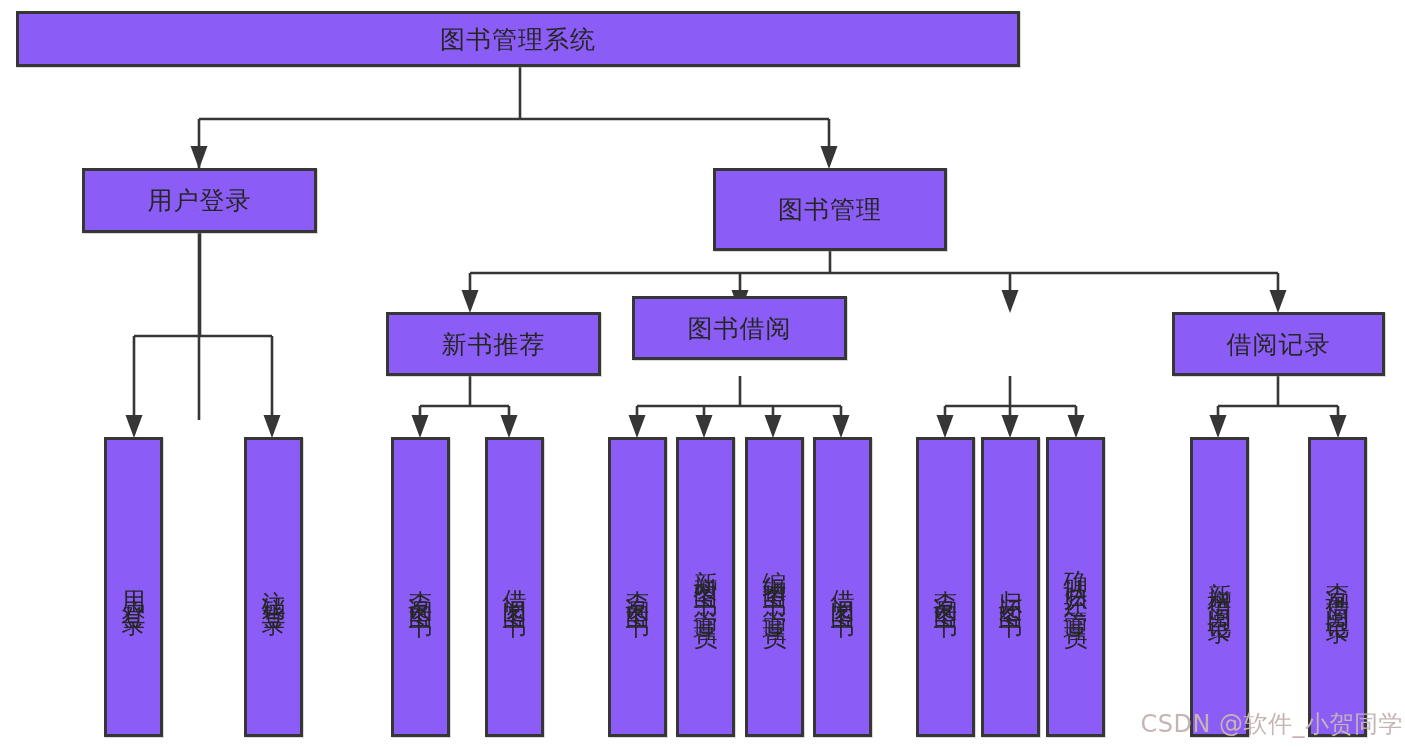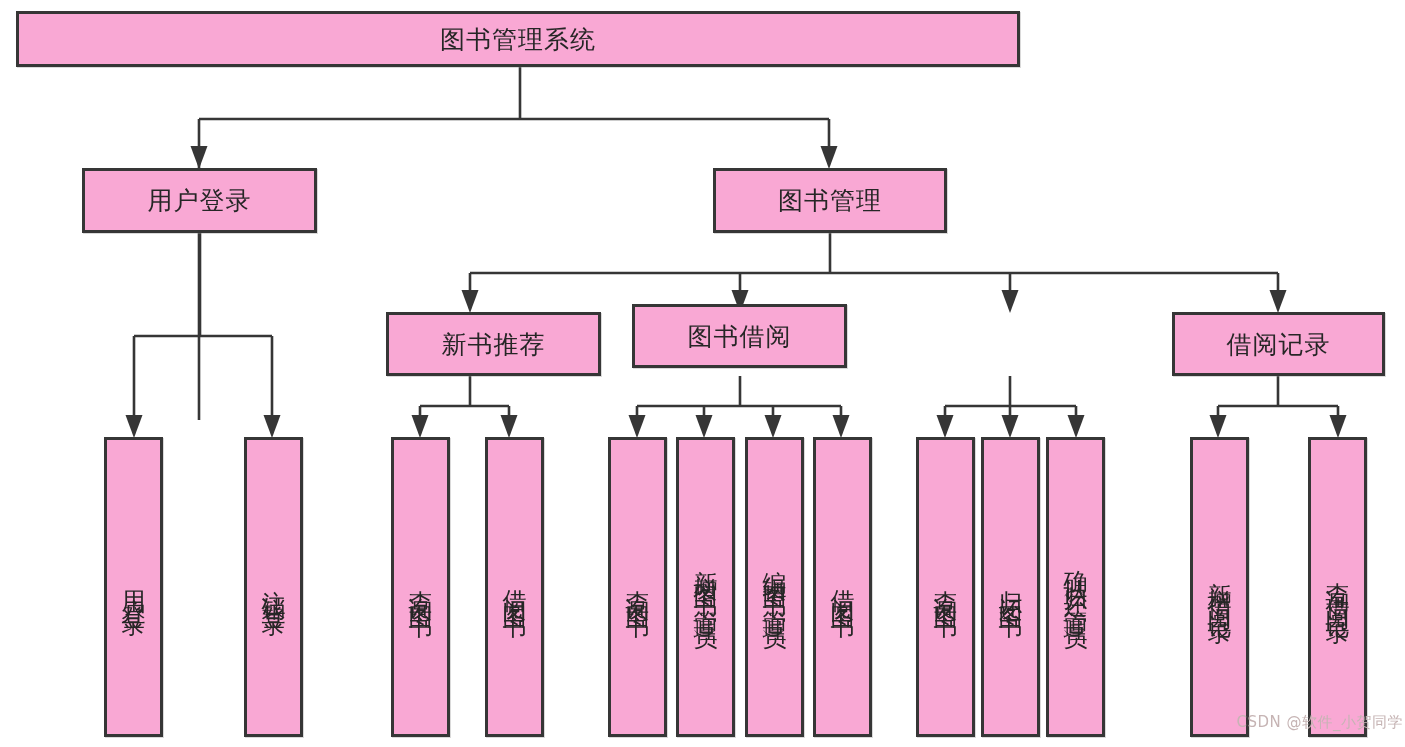--- a/index.html
+++ b/index.html
@@ -18,21 +18,21 @@
   #wires {
     position: absolute;
     left: 0; top: 0;
     width: 1405px;
     height: 747px;
     z-index: 1;
   }
   .node {
     position: absolute;
     box-sizing: border-box;
-    background: #f9a8d4;
+    background: #8b5cf6;
     border: 3px solid #363636;
     color: #262626;
     display: flex;
     align-items: center;
     justify-content: center;
     z-index: 2;
     box-shadow: 1px 1px 0 rgba(150,150,150,0.35);
   }
   .hbox {
     font-size: 25px;
@@ -44,46 +44,46 @@
     text-orientation: mixed;
     font-size: 24px;
     letter-spacing: 8px;
     line-height: 1;
     white-space: nowrap;
   }
   
   .n-root   { left: 16px;   top: 11px;  width: 1004px; height: 56px; }
   
   .n-login  { left: 82px;   top: 168px; width: 235px;  height: 65px; }
-  .n-mgmt   { left: 713px;  top: 168px; width: 234px;  height: 65px; }
+  .n-mgmt   { left: 713px;  top: 168px; width: 234px;  height: 83px; }
   
   .n-rec    { left: 362px;  top: 312px; width: 215px;  height: 64px; margin-left: 24px; }
-  .n-borrow { left: 632px;  top: 304px; width: 215px;  height: 64px; }
+  .n-borrow { left: 632px;  top: 296px; width: 215px;  height: 64px; }
   .n-cur    { left: 903px;  top: 312px; width: 215px;  height: 64px; }
   .n-hist   { left: 1172px; top: 312px; width: 213px;  height: 64px; }
   
   .leaf { top: 437px; width: 59px; height: 300px; }
   .n-l1  { left: 104px;  }
   .n-l2  { left: 244px;  }
   .n-l3  { left: 391px;  }
   .n-l4  { left: 485px;  }
   .n-l5  { left: 608px;  }
   .n-l6  { left: 676px;  }
   .n-l7  { left: 745px;  }
   .n-l8  { left: 813px;  }
   .n-l9  { left: 916px;  }
   .n-l10 { left: 981px;  }
   .n-l11 { left: 1046px; }
   .n-l12 { left: 1190px; }
   .n-l13 { left: 1308px; }
   #watermark {
     position: absolute;
     right: 2px;
-    bottom: 15px;
-    font-size: 15px;
+    bottom: 7px;
+    font-size: 24px;
     color: #c6b4b4;
     letter-spacing: 0.5px;
     z-index: 3;
     white-space: nowrap;
   }
 </style>
 </head>
 <body>
 
 <div id="stage">

